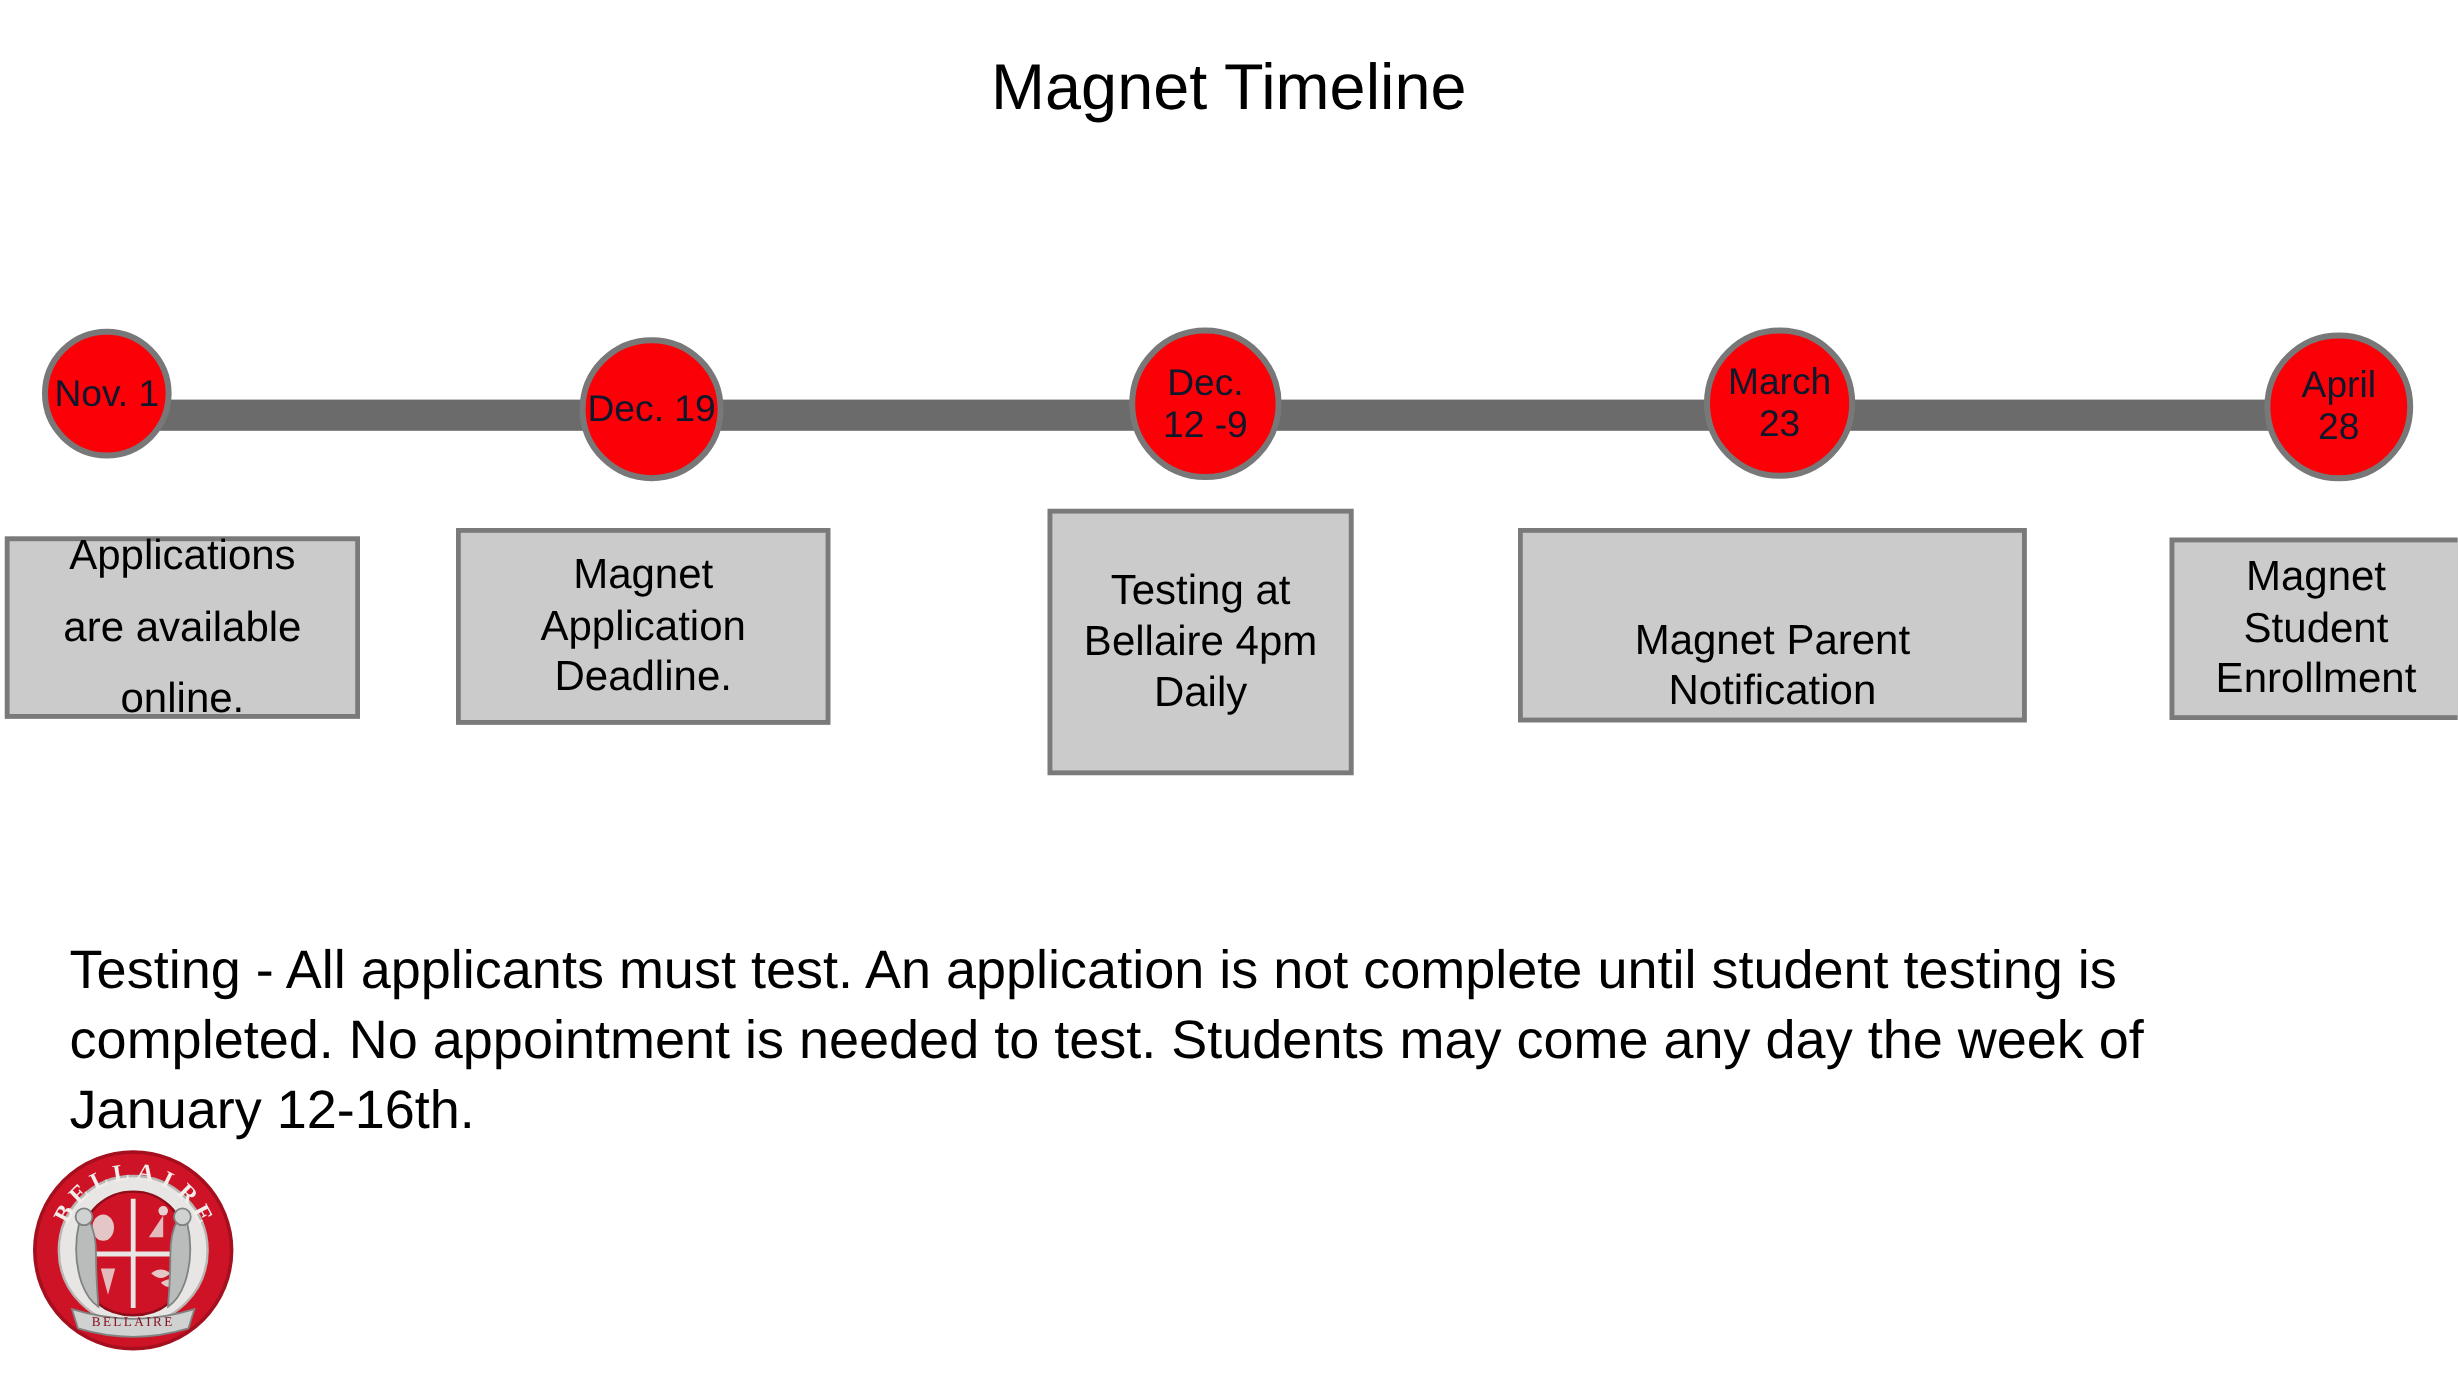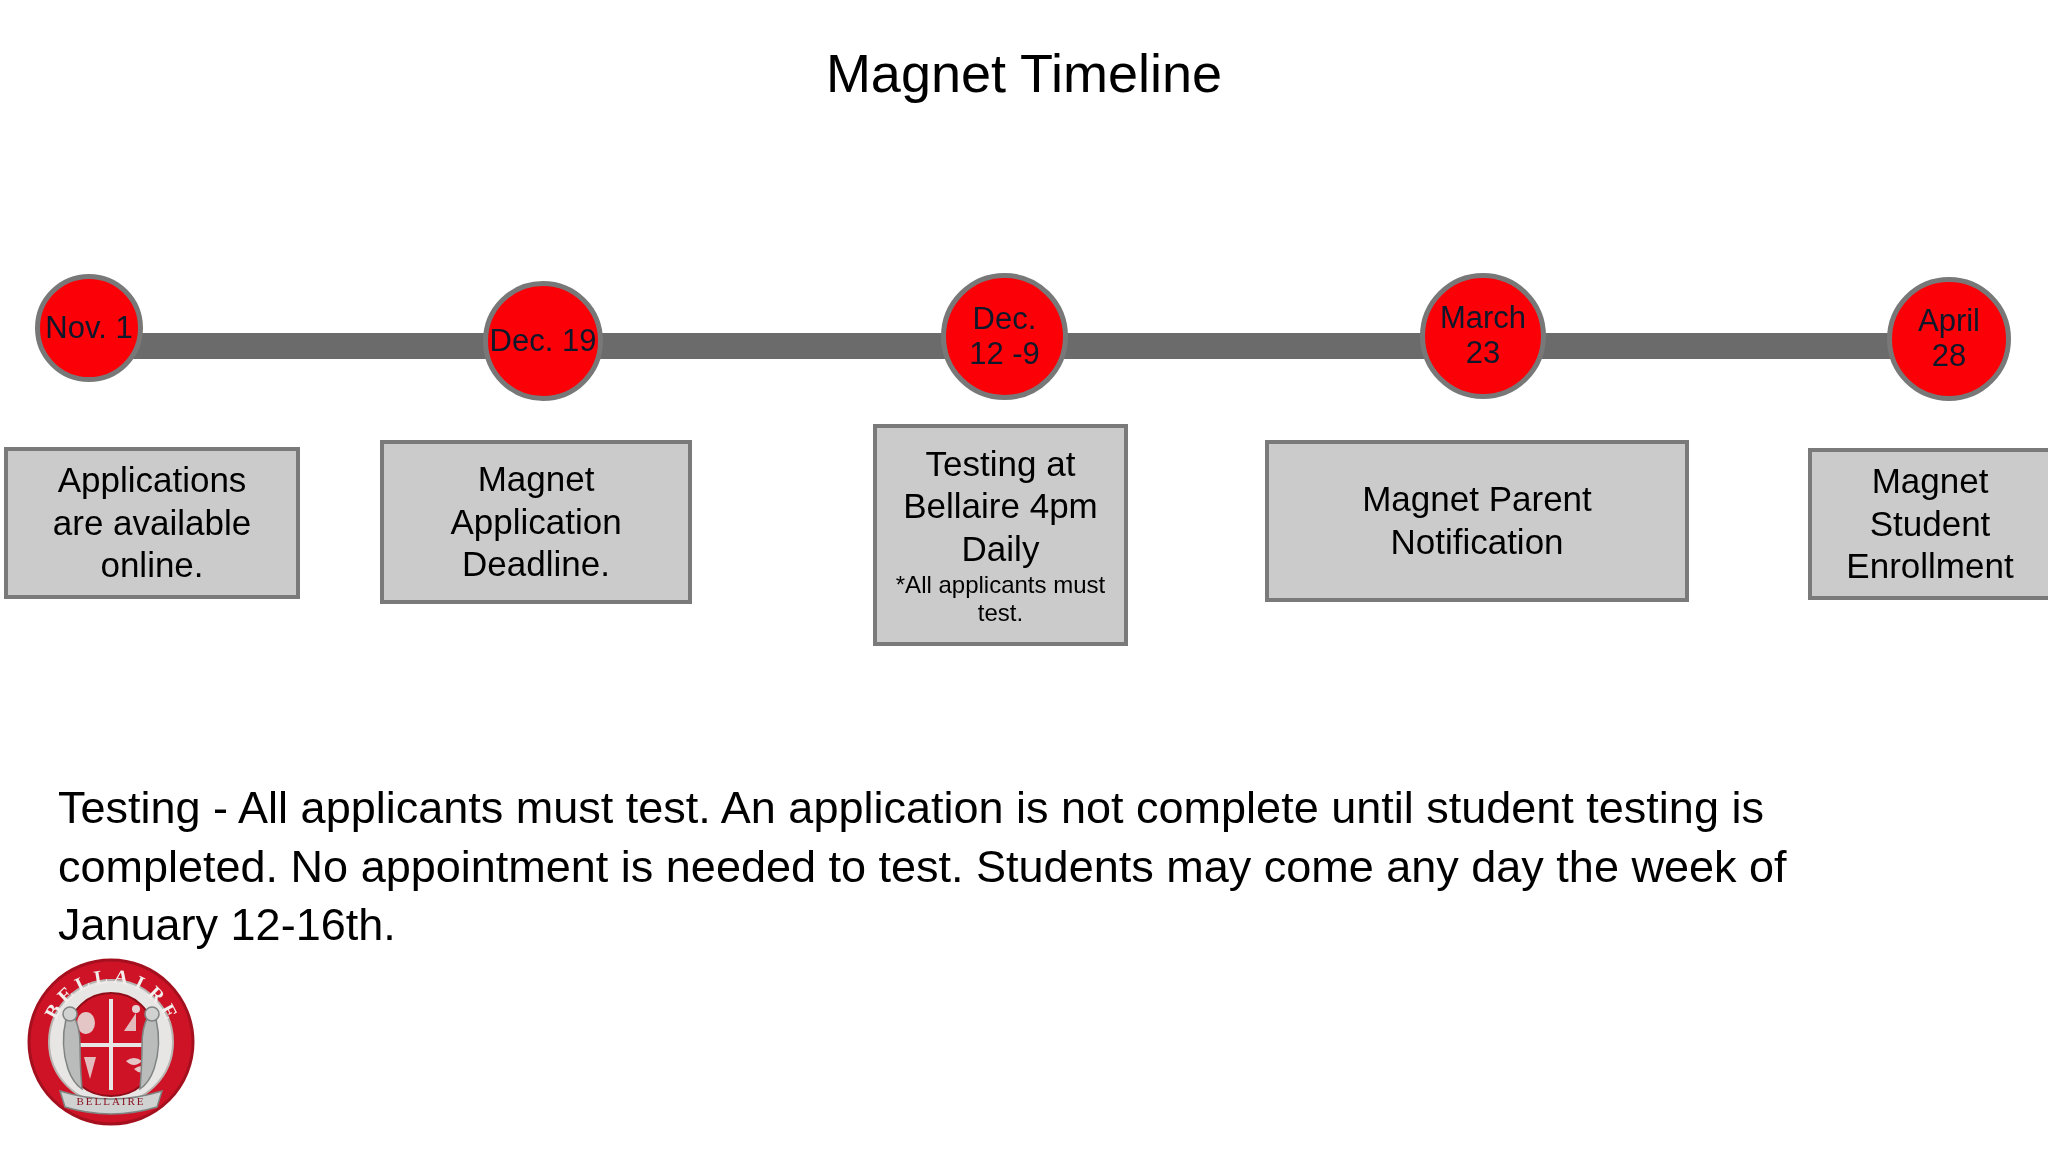--- a/index.html
+++ b/index.html
@@ -81,24 +81,24 @@
     justify-content: center;
     text-align: center;
     font-size: 35px;
     line-height: 1.22;
     color: #000000;
     z-index: 2;
   }
   .caption-box .cap-line { display: block; white-space: nowrap; }
   .caption-box .cap-note { font-size: 24px; line-height: 1.18; }
 
-  #caption-1 { left: 4px;    top: 447px; width: 296px; height: 152px; }
+  #caption-1 { left: 4px;    top: 447px; width: 296px; height: 152px; gap: 17px; }
   #caption-2 { left: 380px;  top: 440px; width: 312px; height: 164px; }
   #caption-3 { left: 873px;  top: 424px; width: 255px; height: 222px; }
-  #caption-4 { left: 1265px; top: 440px; width: 424px; height: 162px; }
+  #caption-4 { left: 1265px; top: 440px; width: 424px; height: 162px; justify-content: flex-end; }
   #caption-5 { left: 1808px; top: 448px; width: 244px; height: 152px; }
 
   
   #body-paragraph {
     position: absolute;
     left: 58px;
     top: 779px;
     width: 1870px;
     font-size: 45px;
     line-height: 1.30;
@@ -166,21 +166,20 @@
 <div class="caption-box" id="caption-2">
   <span class="cap-line">Magnet</span>
   <span class="cap-line">Application</span>
   <span class="cap-line">Deadline.</span>
 </div>
 
 <div class="caption-box" id="caption-3">
   <span class="cap-line">Testing at</span>
   <span class="cap-line">Bellaire 4pm</span>
   <span class="cap-line">Daily</span>
-  <span class="cap-note">*All applicants must test.</span>
 </div>
 
 <div class="caption-box" id="caption-4">
   <span class="cap-line">Magnet Parent</span>
   <span class="cap-line">Notification</span>
 </div>
 
 <div class="caption-box" id="caption-5">
   <span class="cap-line">Magnet</span>
   <span class="cap-line">Student</span>

